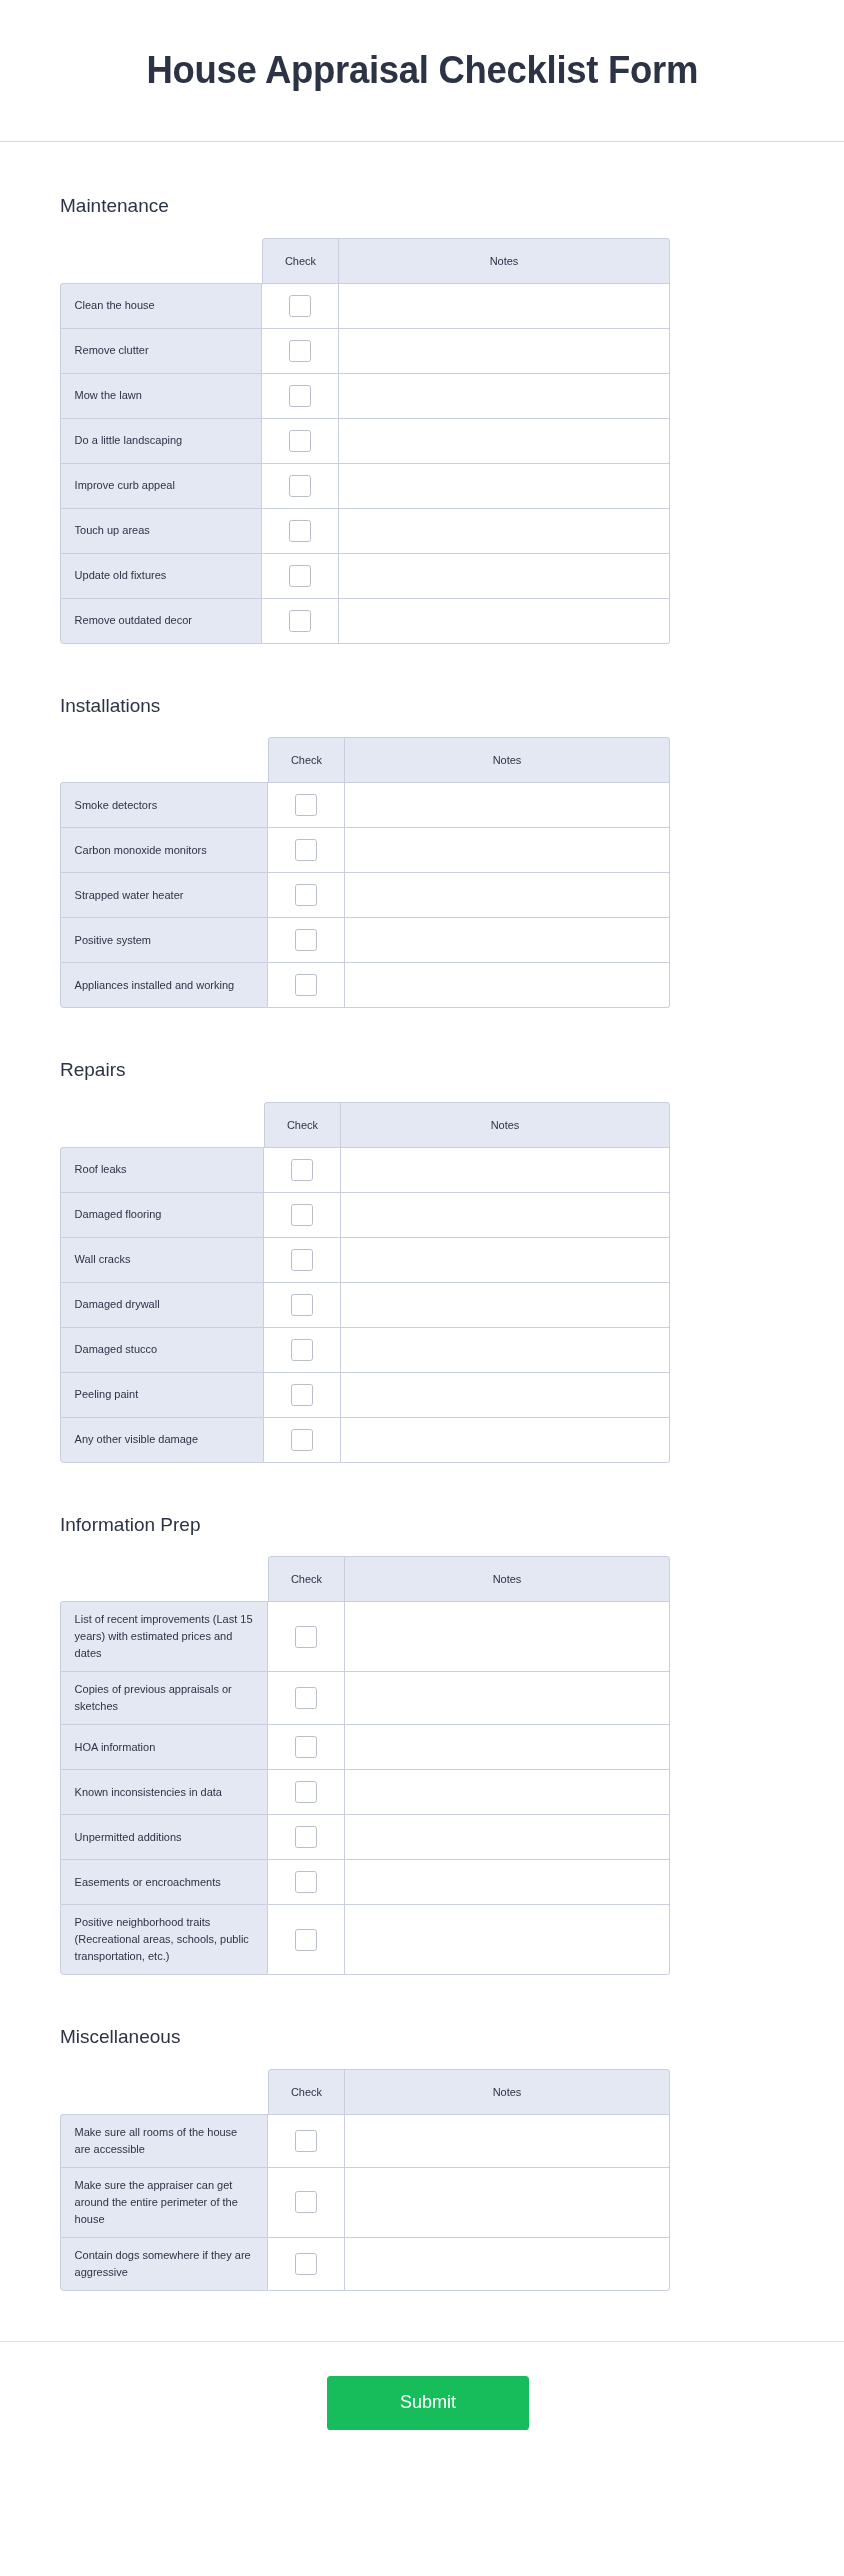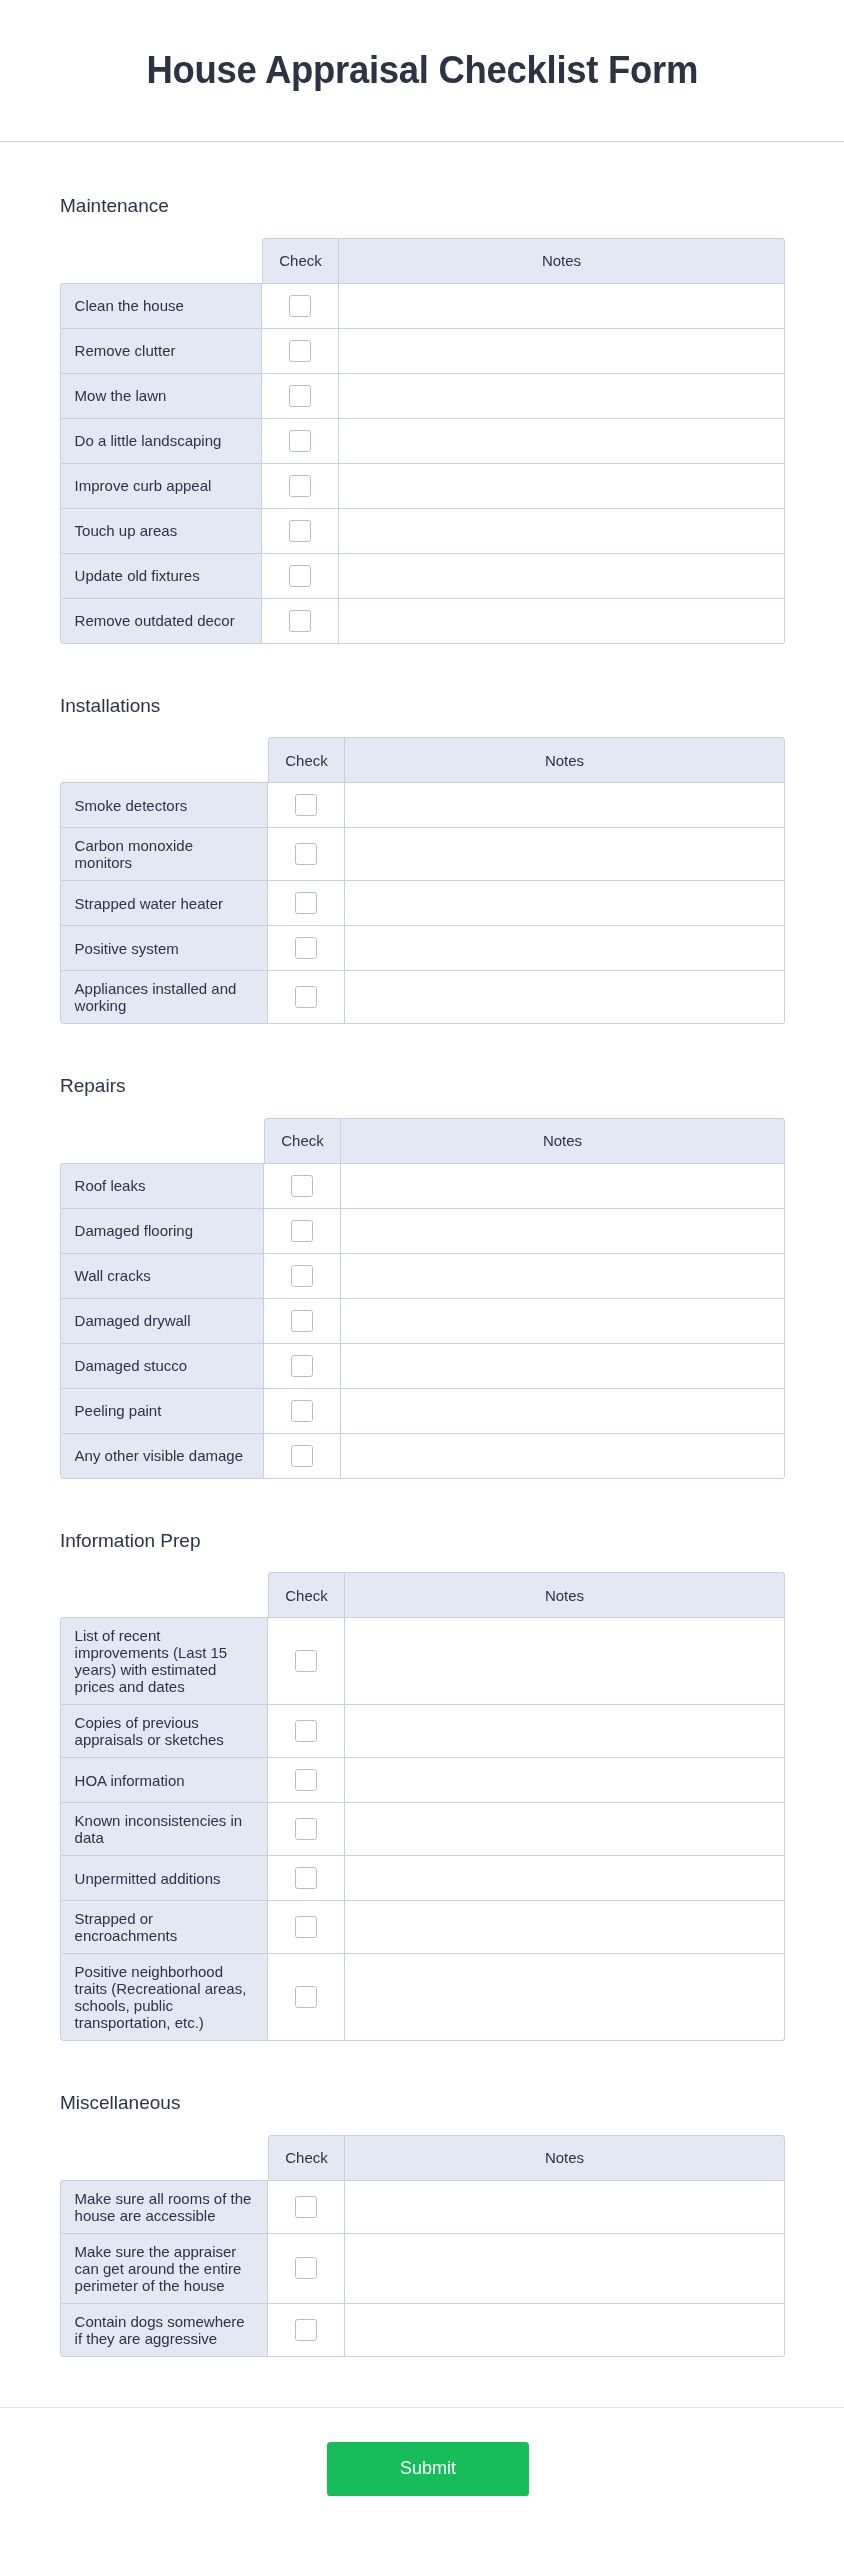--- a/index.html
+++ b/index.html
@@ -14,22 +14,22 @@
     font-size: 38px; font-weight: 700; color: #2c3345; letter-spacing: -0.3px;
     transform: scaleX(0.96);
   }
   .content { padding: 44px 60px 0 60px; }
   .section { margin-bottom: 50px; }
   .section-title {
     font-size: 19px; color: #2c3345; font-weight: 400;
     margin: 8px 0 20px 0; height: 23.6px; line-height: 23.6px;
   }
   table.matrix {
-    width: 725px; border-collapse: separate; border-spacing: 0;
-    font-size: 15px; color: #2c3345;
+    width: 610px; border-collapse: separate; border-spacing: 0;
+    font-size: 11px; color: #2c3345;
   }
   table.matrix th.empty { background: transparent; border: none; }
   table.matrix th.col-head {
     background: #e4e8f3; font-weight: 400; height: 45px;
     border-top: 0.9px solid #c9cfdf; border-right: 0.9px solid #c9cfdf;
     text-align: center;
   }
   table.matrix th.col-head.first { border-left: 0.9px solid #c9cfdf; border-top-left-radius: 3.6px; }
   table.matrix th.col-head.last { border-top-right-radius: 3.6px; }
   table.matrix td {
@@ -266,21 +266,21 @@
             <td class="label">Known inconsistencies in data</td>
             <td class="check"><span class="cb" role="checkbox"></span></td>
             <td class="notes"><input type="text" class="notes-input" value="" style=""></td>
           </tr>
           <tr>
             <td class="label">Unpermitted additions</td>
             <td class="check"><span class="cb" role="checkbox"></span></td>
             <td class="notes"><input type="text" class="notes-input" value="" style=""></td>
           </tr>
           <tr>
-            <td class="label">Strapped or encroachments</td>
+            <td class="label">Easements or encroachments</td>
             <td class="check"><span class="cb" role="checkbox"></span></td>
             <td class="notes"><input type="text" class="notes-input" value="" style=""></td>
           </tr>
           <tr class="last-row">
             <td class="label">Positive neighborhood traits (Recreational areas, schools, public transportation, etc.)</td>
             <td class="check"><span class="cb" role="checkbox"></span></td>
             <td class="notes"><input type="text" class="notes-input" value="" style=""></td>
           </tr>
         </tbody>
       </table>

